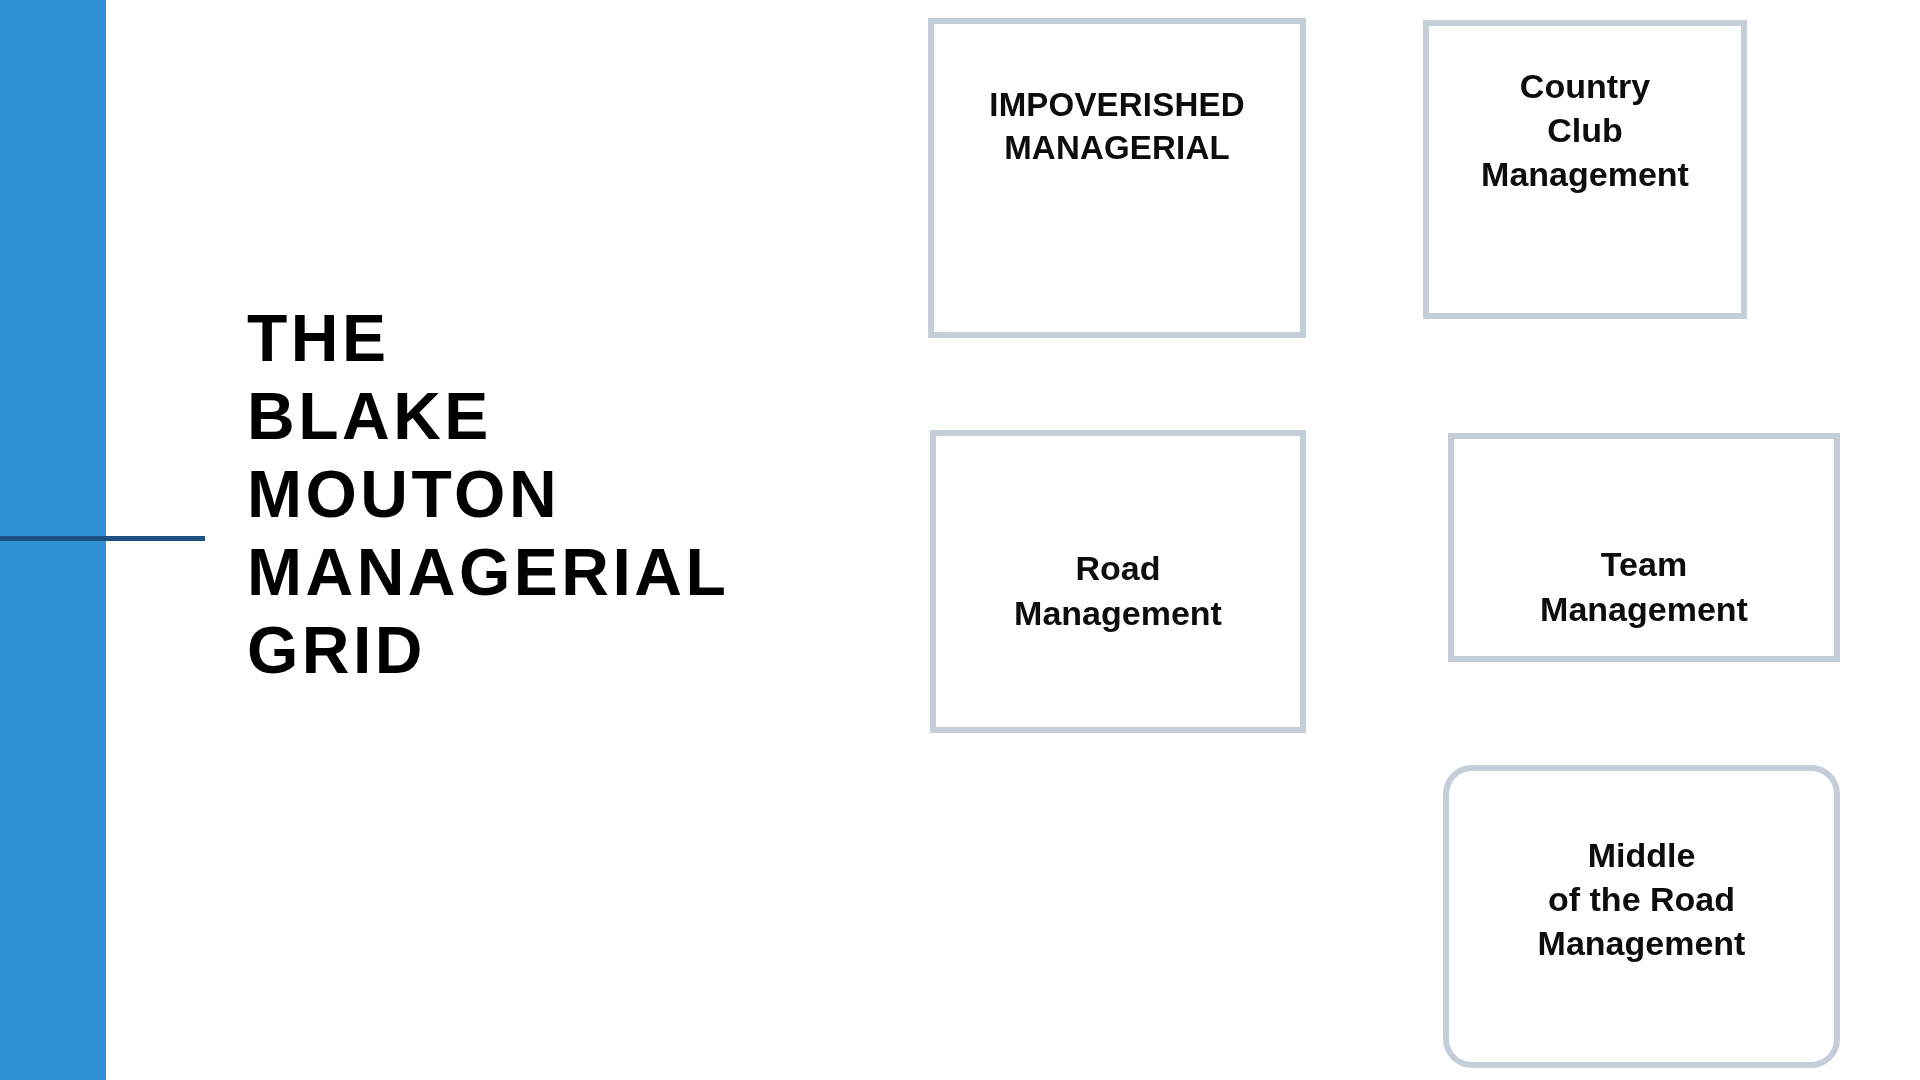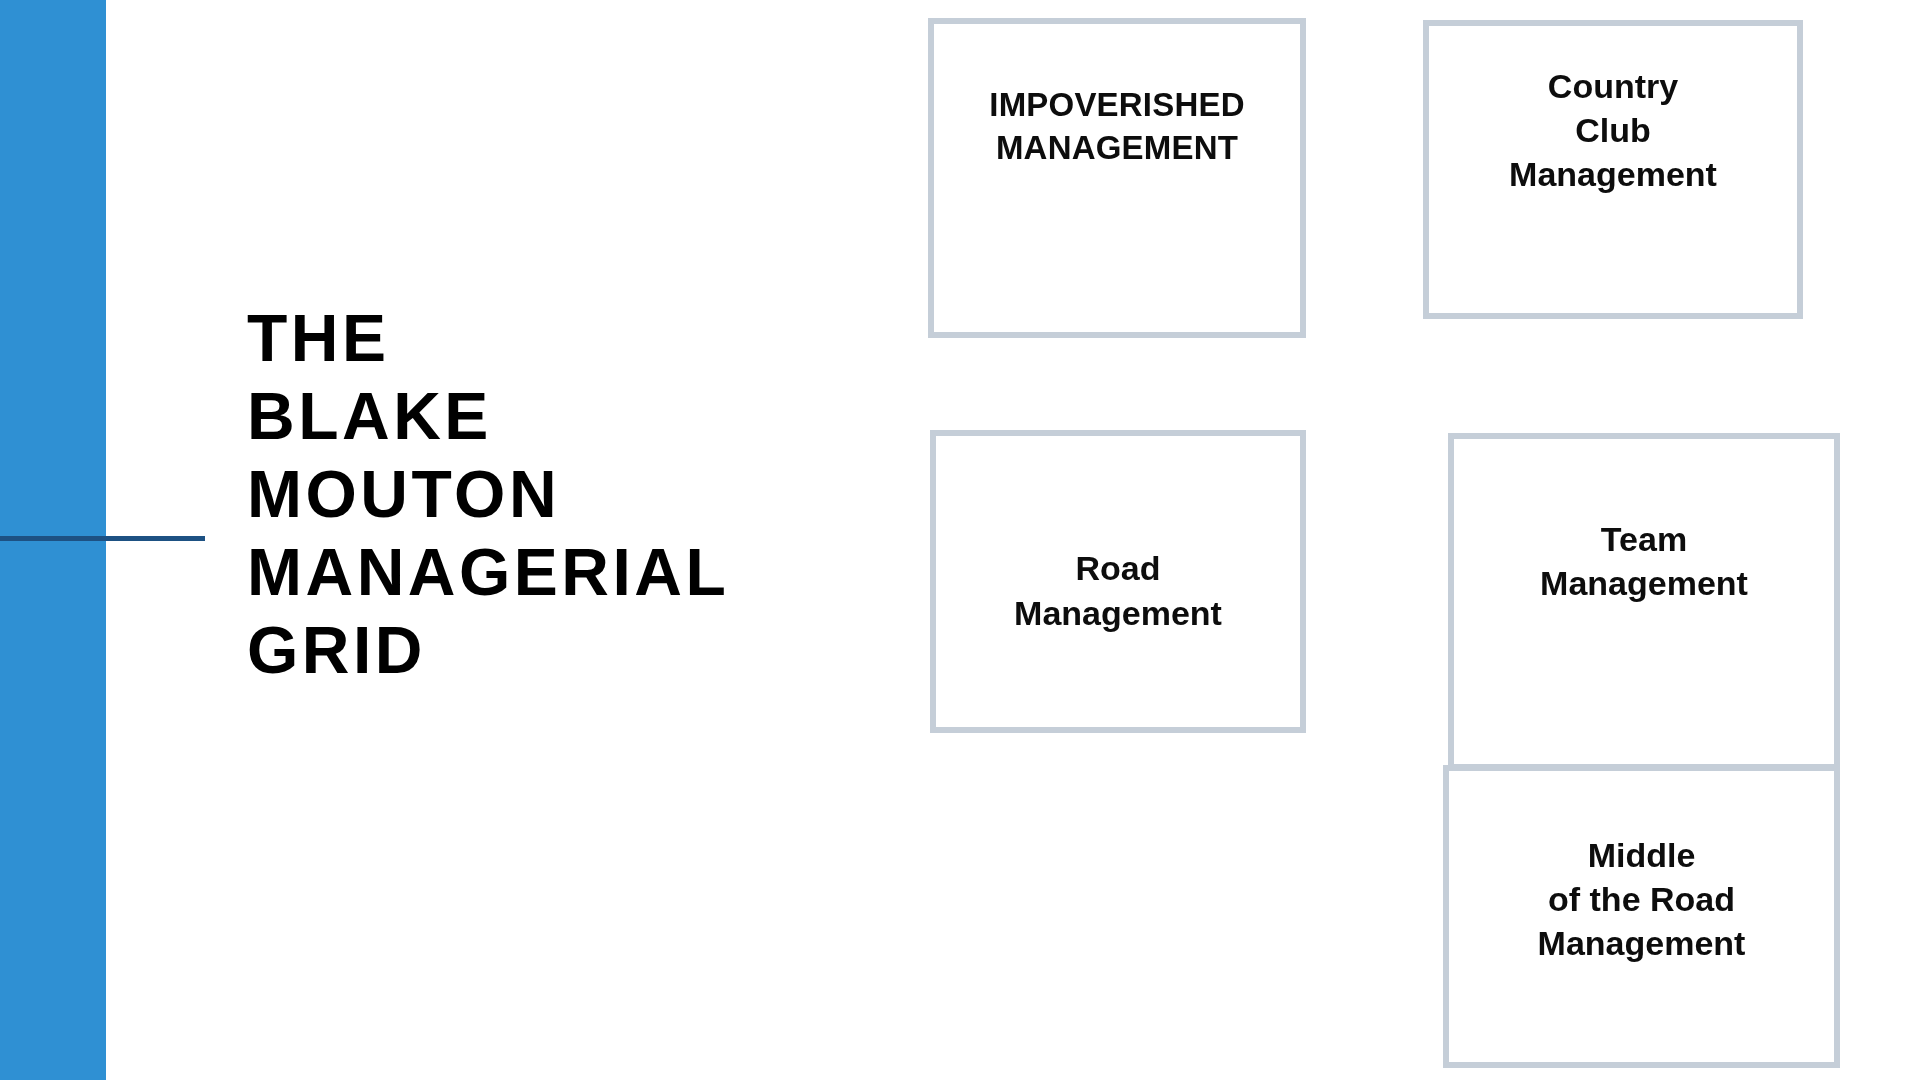--- a/index.html
+++ b/index.html
@@ -78,49 +78,50 @@
     left: 928px;  top: 18px;  width: 378px;  height: 320px;
     align-items: flex-start;
   }
   #box-impoverished .box-label {
     font-size: 33px;
     letter-spacing: 0.2px;
     margin-top: 60px;
   }
 
   #box-country-club {
-    left: 1423px; top: 20px;  width: 380px;  height: 299px;
+    left: 1423px; top: 20px;  width: 324px;  height: 299px;
     align-items: flex-start;
   }
   #box-country-club .box-label {
     font-size: 34px;
     margin-top: 38px;
   }
 
   #box-task {
     left: 930px;  top: 430px; width: 376px;  height: 303px;
     align-items: center;
   }
   #box-task .box-label {
     font-size: 34px;
     margin-top: 18px;
   }
 
   #box-team {
-    left: 1448px; top: 433px; width: 392px;  height: 337px;
-    align-items: flex-start;
+    left: 1448px; top: 433px; width: 392px;  height: 229px;
+    align-items: center;
   }
   #box-team .box-label {
     font-size: 34px;
     margin-top: 78px;
   }
 
   #box-middle-road {
     left: 1443px; top: 765px; width: 397px;  height: 303px;
     align-items: flex-start;
+    border-radius: 29px;
   }
   #box-middle-road .box-label {
     font-size: 34px;
     margin-top: 62px;
   }
 </style>
 </head>
 <body>
 
 <div id="slide">
@@ -129,21 +130,21 @@
   <div class="accent-rule"></div>
 
   <div class="title">THE
 BLAKE
 MOUTON
 MANAGERIAL
 GRID</div>
 
   <div class="grid-box" id="box-impoverished">
     <div class="box-label">IMPOVERISHED
-MANAGEMENT</div>
+MANAGERIAL</div>
   </div>
 
   <div class="grid-box" id="box-country-club">
     <div class="box-label">Country
 Club
 Management</div>
   </div>
 
   <div class="grid-box" id="box-task">
     <div class="box-label">Road

